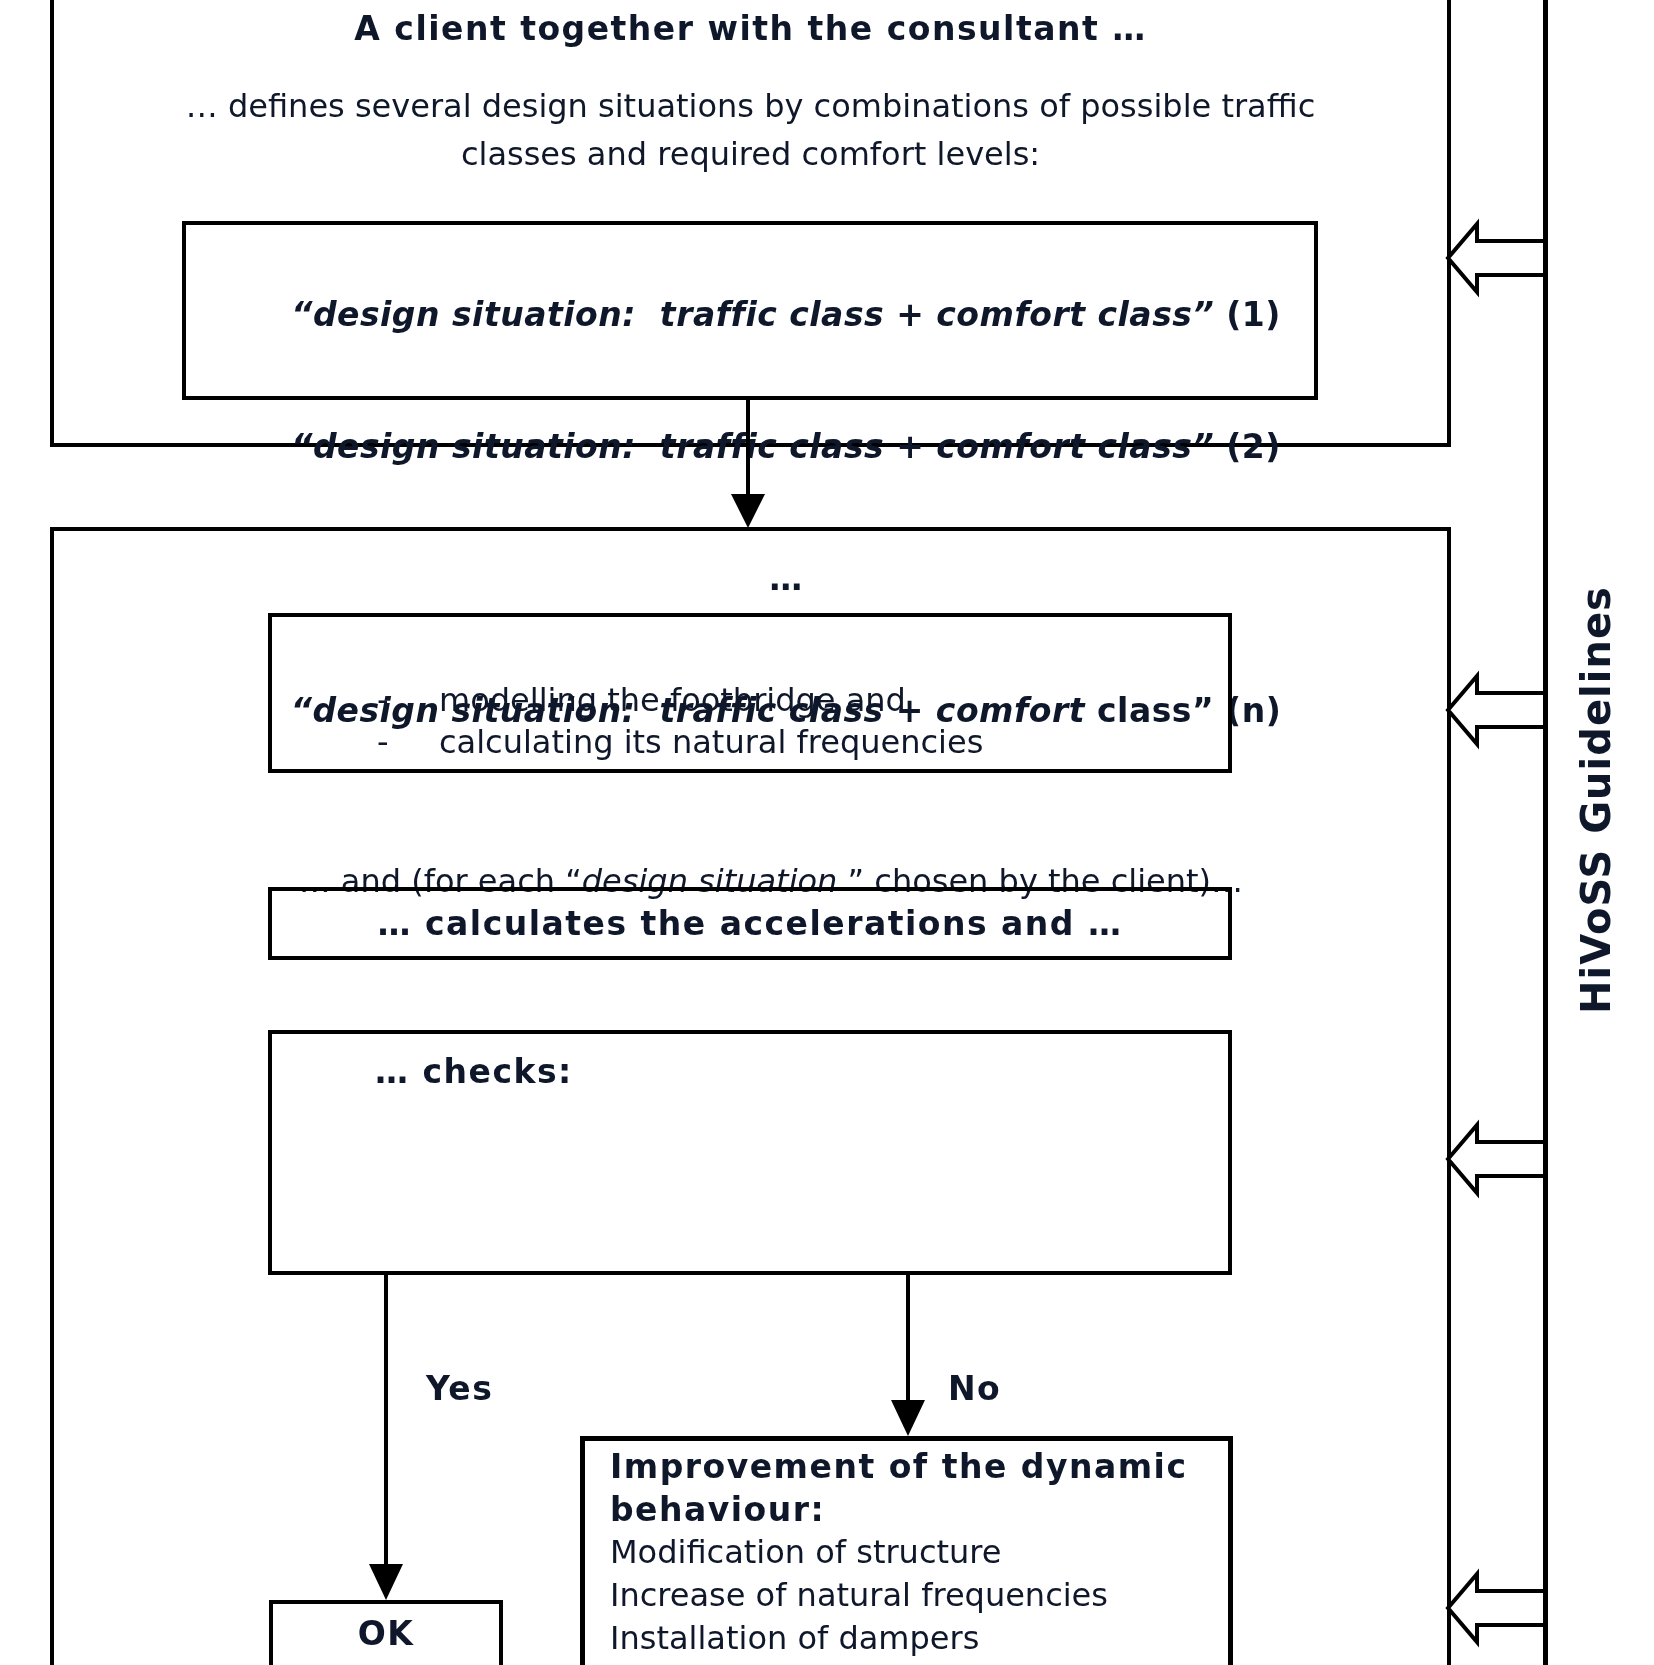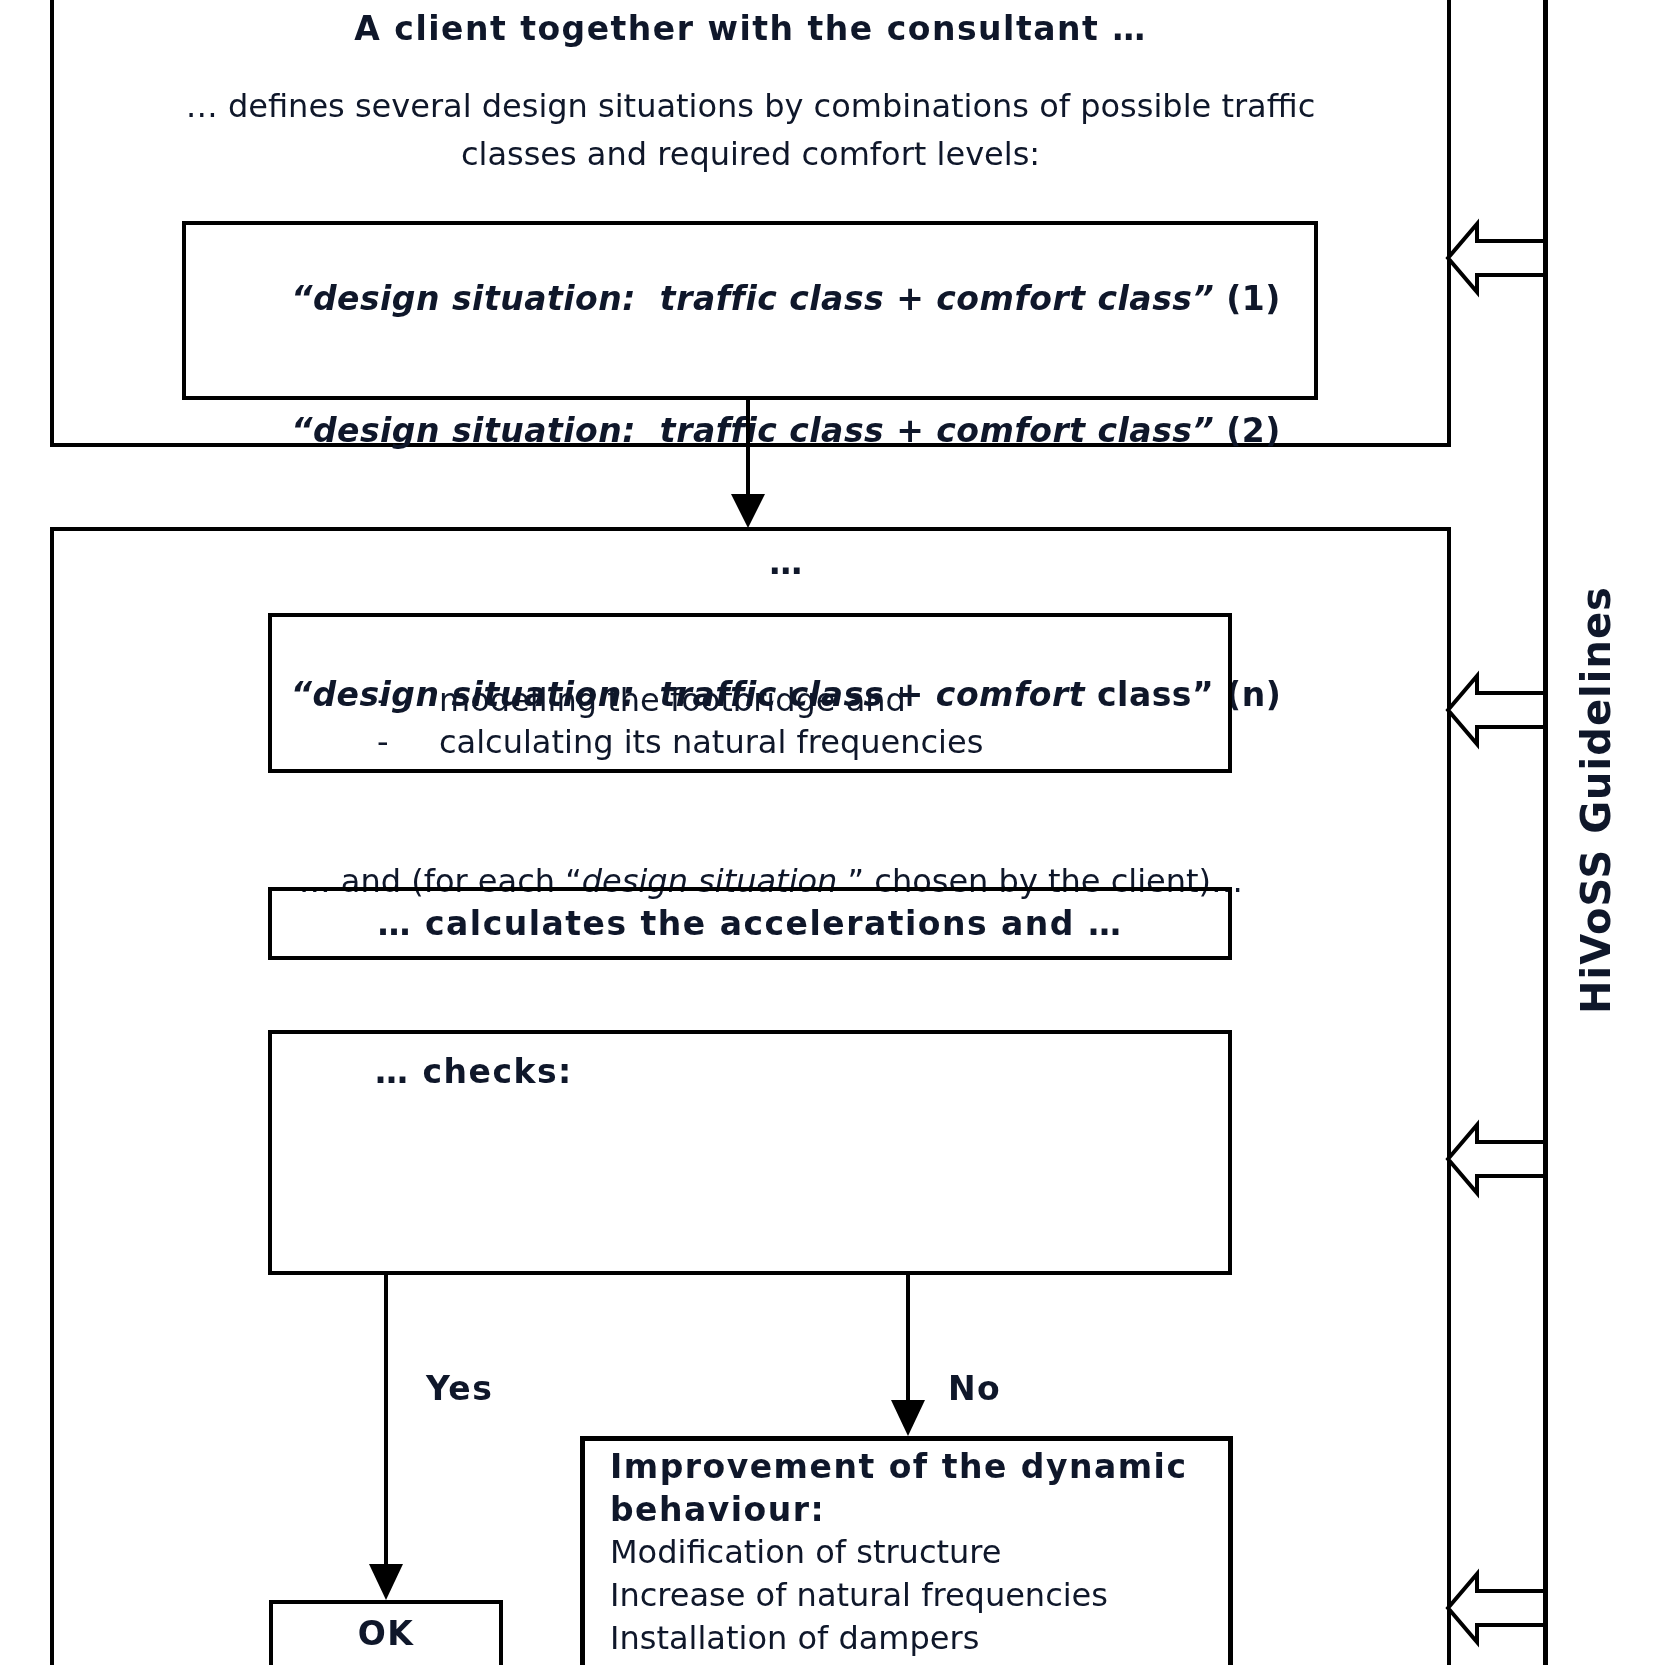--- a/index.html
+++ b/index.html
@@ -38,21 +38,21 @@
 
 <div id="canvas">
 
   <div class="box" style="left:50px;top:-24px;width:1401px;height:471px;"></div>
 
   <div class="abs ctr title-text" style="left:50px;top:9px;width:1401px;">A client together with the consultant …</div>
 
   <div class="abs ctr body-text" style="left:50px;top:86px;width:1401px;">… defines several design situations by combinations of possible traffic</div>
   <div class="abs ctr body-text" style="left:50px;top:134px;width:1401px;">classes and required comfort levels:</div>
 
-  <div class="box" style="left:182px;top:221px;width:1136px;height:179px;padding-top:8px;">
+  <div class="box" style="left:182px;top:221px;width:1136px;height:179px;padding-top:24px;">
     <div class="design-line ctr">
       <span class="it">“design situation:  traffic class + comfort class”</span><span> (1)</span>
     </div>
     <div class="design-line ctr">
       <span class="it">“design situation:  traffic class + comfort class”</span><span> (2)</span>
     </div>
     <div class="design-line ctr">
       <span>…</span>
     </div>
     <div class="design-line ctr">

